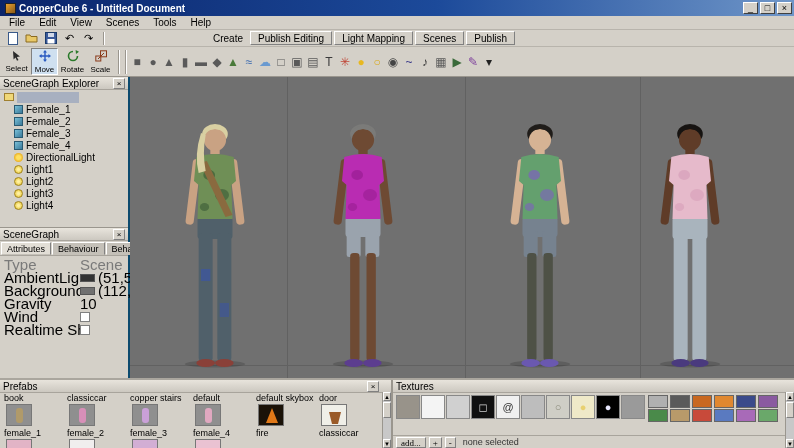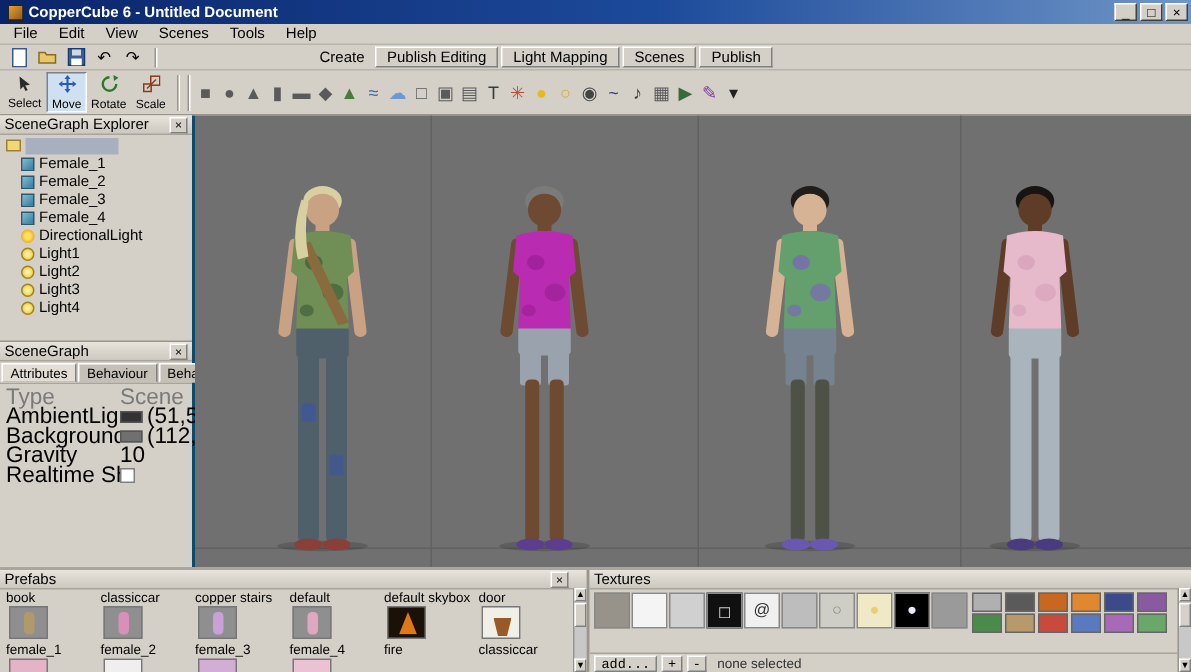--- a/index.html
+++ b/index.html
@@ -59,21 +59,21 @@
 .pf-label{padding-left:4px;height:10px;overflow:hidden;white-space:nowrap}
 .pf-cell{height:25px}
 .pf-thumb{width:26px;height:22px;margin:1px 0 0 6px;position:relative;border:1px solid #777}
 .fig{position:absolute;left:9px;top:3px;width:7px;height:15px;border-radius:3px}
 .pf-partial{height:13px;overflow:hidden}
 .tex-content{display:flex;align-items:flex-start;padding:2px 0 0 3px}
 .tex-thumb{width:24px;height:24px;border:1px solid #888;display:flex;align-items:center;justify-content:center;font-size:11px;margin-right:1px;flex:none}
 .atlas-grid{display:grid;grid-template-columns:repeat(6,21px);gap:1px;margin-left:2px}
 .atlas-thumb{width:20px;height:13px;border:1px solid #666}
 .tex-footer{position:absolute;left:0;right:9px;bottom:0;height:13px;display:flex;align-items:center;gap:3px;padding-left:3px;border-top:1px solid #a8a49c;background:#d4d0c8;font-size:9px}
-.sm-btn{height:11px;font-size:9px;padding:0 4px;background:#d4d0c8;border:1px solid;border-color:#fff #808080 #808080 #fff;font-family:Liberation Mono, monospace}
+.sm-btn{height:11px;font-size:9px;padding:0 4px;background:#d4d0c8;border:1px solid;border-color:#fff #808080 #808080 #fff;font-family:Liberation Serif, serif}
 .sm-btn.tiny{padding:0 3px}
 .scrollbar{position:absolute;top:12px;right:0;bottom:0;width:9px;background:#c8c8c8;border-left:1px solid #9a968e;font-size:6px;text-align:center;line-height:8px}
 .sb-btn{height:9px;background:#d4d0c8;border:1px solid;border-color:#fff #808080 #808080 #fff}
 .sb-thumb{height:16px;background:#d4d0c8;border:1px solid;border-color:#fff #808080 #808080 #fff;margin-top:1px}
 </style>
 </head>
 <body>
 
 <div class="app">
   <div class="titlebar">
@@ -263,20 +263,24 @@
             <div class="prop-row">
               <span class="prop-name">BackgroundColor</span>
               <span class="swatch" style="background: rgb(112, 112, 112);"></span>
               <span>(112,112,112)</span>
             </div>
             <div class="prop-row">
               <span class="prop-name">Gravity</span>
               <span>10</span>
             </div>
             <div class="prop-row">
+              <span class="prop-name">Wind</span>
+              <span class="cb"></span>
+            </div>
+            <div class="prop-row">
               <span class="prop-name">Realtime Shadows</span>
               <span class="cb"></span>
             </div>
           </div>
       </div>
     </div>
     <div class="viewport" id="viewport" style="background: rgb(112, 112, 112);">
         <div class="vline" style="left: 157px; background: rgb(97, 97, 97);"></div>
         <div class="vline" style="left: 335px; background: rgb(97, 97, 97);"></div>
         <div class="vline" style="left: 510px; background: rgb(97, 97, 97);"></div>

